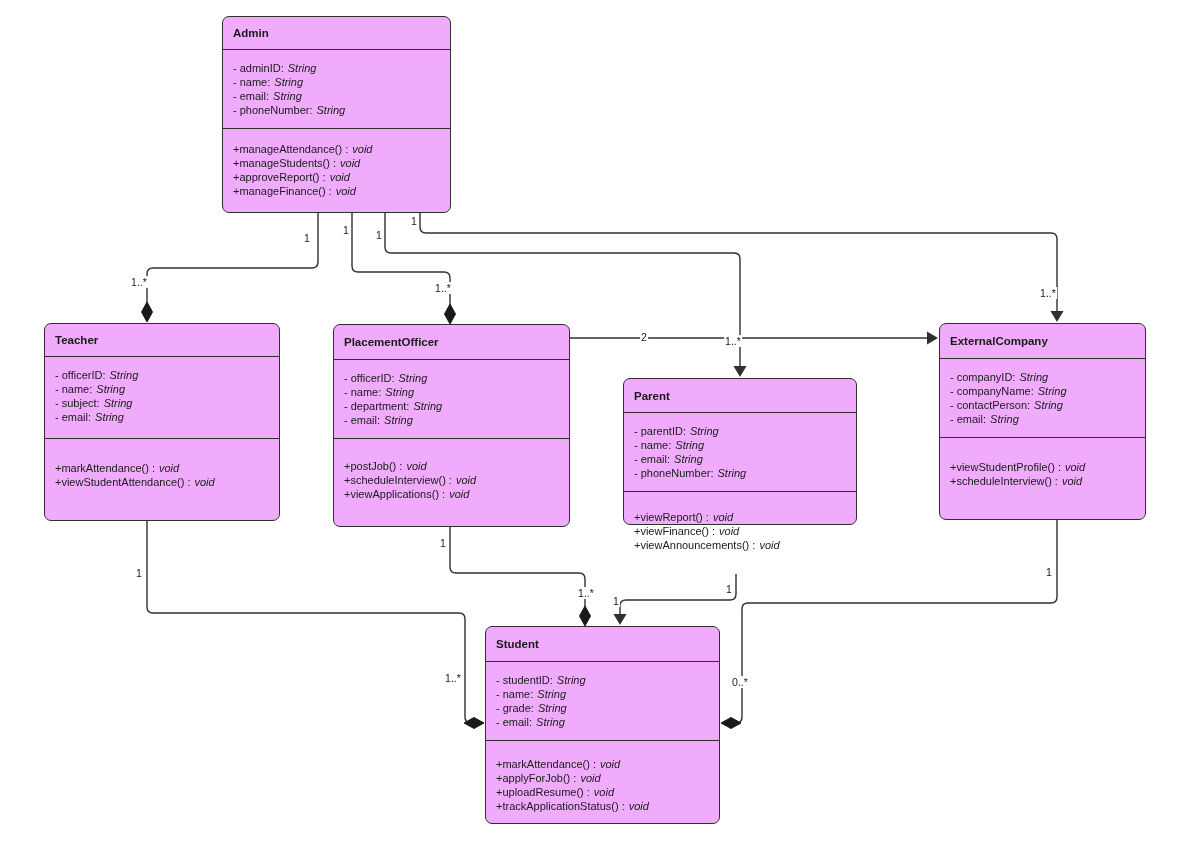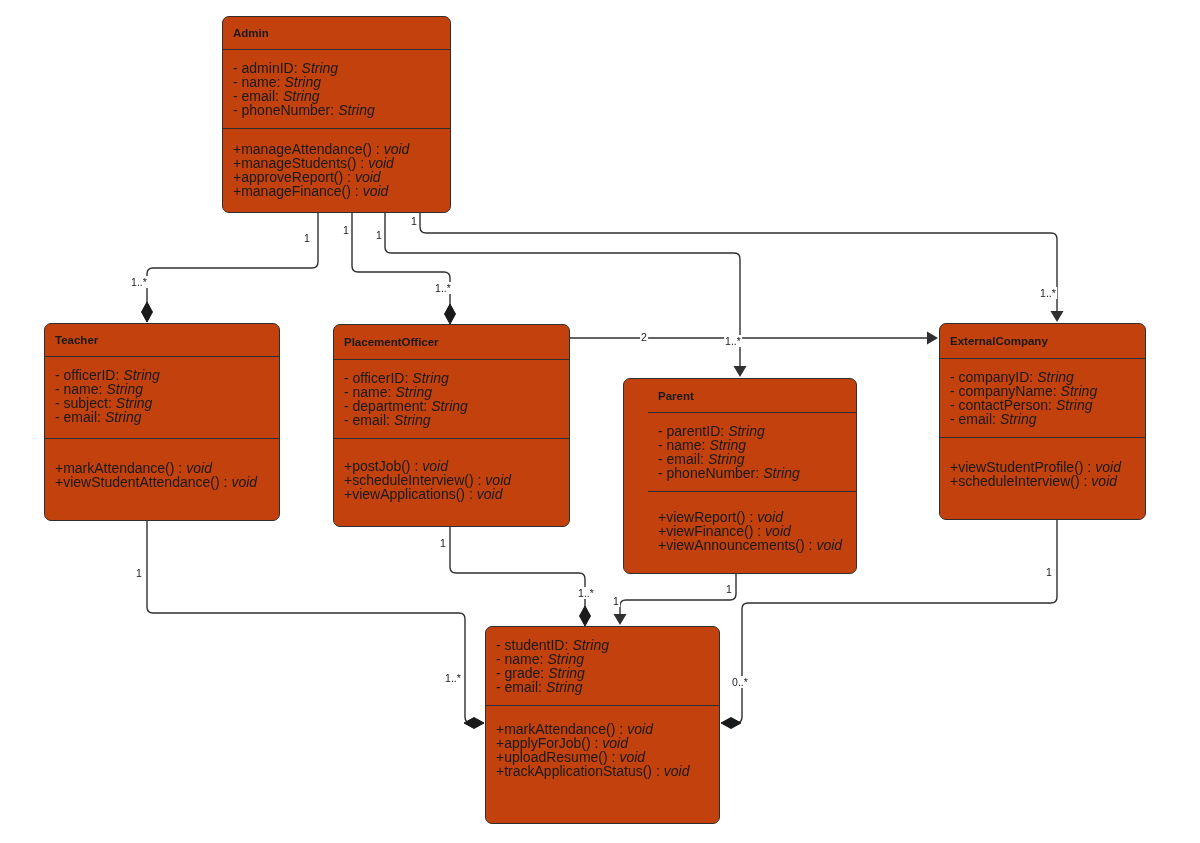--- a/index.html
+++ b/index.html
@@ -1,22 +1,22 @@
 <!DOCTYPE html>
 <html><head>
 <meta charset="utf-8">
 <style>
   html,body { margin:0; padding:0; background:#ffffff; }
   #canvas { position:relative; width:1200px; height:843px; background:#ffffff; overflow:hidden; }
   #edges { position:absolute; left:0; top:0; width:1200px; height:843px; }
-  .uml-class { position:absolute; box-sizing:border-box; background:#c2410c; border:1.4px solid #2f2f2f; border-radius:7px; font-family:"Liberation Sans",sans-serif; color:#1a1a1a; z-index:2; }
+  .uml-class { position:absolute; box-sizing:border-box; background:#f0abfc; border:1.4px solid #2f2f2f; border-radius:7px; font-family:"Liberation Sans",sans-serif; color:#1a1a1a; z-index:2; }
   .uml-title { box-sizing:border-box; border-bottom:1.4px solid #2f2f2f; font-weight:bold; font-size:11.5px; display:flex; align-items:center; padding:0 10px; }
   .uml-attrs { box-sizing:border-box; border-bottom:1.4px solid #2f2f2f; padding:11px 10px 0 10px; }
   .uml-methods { padding:13px 10px 0 10px; }
-  .member { font-size:14px; line-height:14px; white-space:nowrap; }
+  .member { font-size:11px; line-height:14px; white-space:nowrap; }
   .member .typ { font-style:italic; margin-left:4px; }
   .edge-label { position:absolute; transform:translate(-50%,-50%); font-family:"Liberation Sans",sans-serif; font-size:10.5px; color:#1a1a1a; background:#ffffff; padding:0 1px; line-height:12px; z-index:3; white-space:nowrap; }
   .edge-path { stroke:#2f2f2f; stroke-width:1.4; fill:none; }
   .edge-diamond { fill:#1a1a1a; stroke:#1a1a1a; }
   .edge-arrow { fill:#2f2f2f; stroke:none; }
 </style>
 </head>
 <body>
 
 <div id="canvas">
@@ -98,21 +98,21 @@
       <div class="member"><span>- department:</span><span class="typ">String</span></div>
       <div class="member"><span>- email:</span><span class="typ">String</span></div>
     </div>
     <div class="uml-methods" style="padding-top:20px;">
       <div class="member"><span>+postJob() :</span><span class="typ">void</span></div>
       <div class="member"><span>+scheduleInterview() :</span><span class="typ">void</span></div>
       <div class="member"><span>+viewApplications() :</span><span class="typ">void</span></div>
     </div>
   </div>
 
-  <div class="uml-class" style="left:623px;top:378px;width:234px;height:196px;padding-left:24px;">
+  <div class="uml-class" style="left:623px;top:378px;width:234px;height:147px;">
     <div class="uml-title" style="height:34px;">Parent</div>
     <div class="uml-attrs" style="height:79px;">
       <div class="member"><span>- parentID:</span><span class="typ">String</span></div>
       <div class="member"><span>- name:</span><span class="typ">String</span></div>
       <div class="member"><span>- email:</span><span class="typ">String</span></div>
       <div class="member"><span>- phoneNumber:</span><span class="typ">String</span></div>
     </div>
     <div class="uml-methods" style="padding-top:18px;">
       <div class="member"><span>+viewReport() :</span><span class="typ">void</span></div>
       <div class="member"><span>+viewFinance() :</span><span class="typ">void</span></div>
@@ -128,20 +128,21 @@
       <div class="member"><span>- contactPerson:</span><span class="typ">String</span></div>
       <div class="member"><span>- email:</span><span class="typ">String</span></div>
     </div>
     <div class="uml-methods" style="padding-top:22px;">
       <div class="member"><span>+viewStudentProfile() :</span><span class="typ">void</span></div>
       <div class="member"><span>+scheduleInterview() :</span><span class="typ">void</span></div>
     </div>
   </div>
 
   <div class="uml-class" style="left:485px;top:626px;width:235px;height:198px;">
+    <div class="uml-title" style="height:35px;">Student</div>
     <div class="uml-attrs" style="height:79px;">
       <div class="member"><span>- studentID:</span><span class="typ">String</span></div>
       <div class="member"><span>- name:</span><span class="typ">String</span></div>
       <div class="member"><span>- grade:</span><span class="typ">String</span></div>
       <div class="member"><span>- email:</span><span class="typ">String</span></div>
     </div>
     <div class="uml-methods" style="padding-top:16px;">
       <div class="member"><span>+markAttendance() :</span><span class="typ">void</span></div>
       <div class="member"><span>+applyForJob() :</span><span class="typ">void</span></div>
       <div class="member"><span>+uploadResume() :</span><span class="typ">void</span></div>

